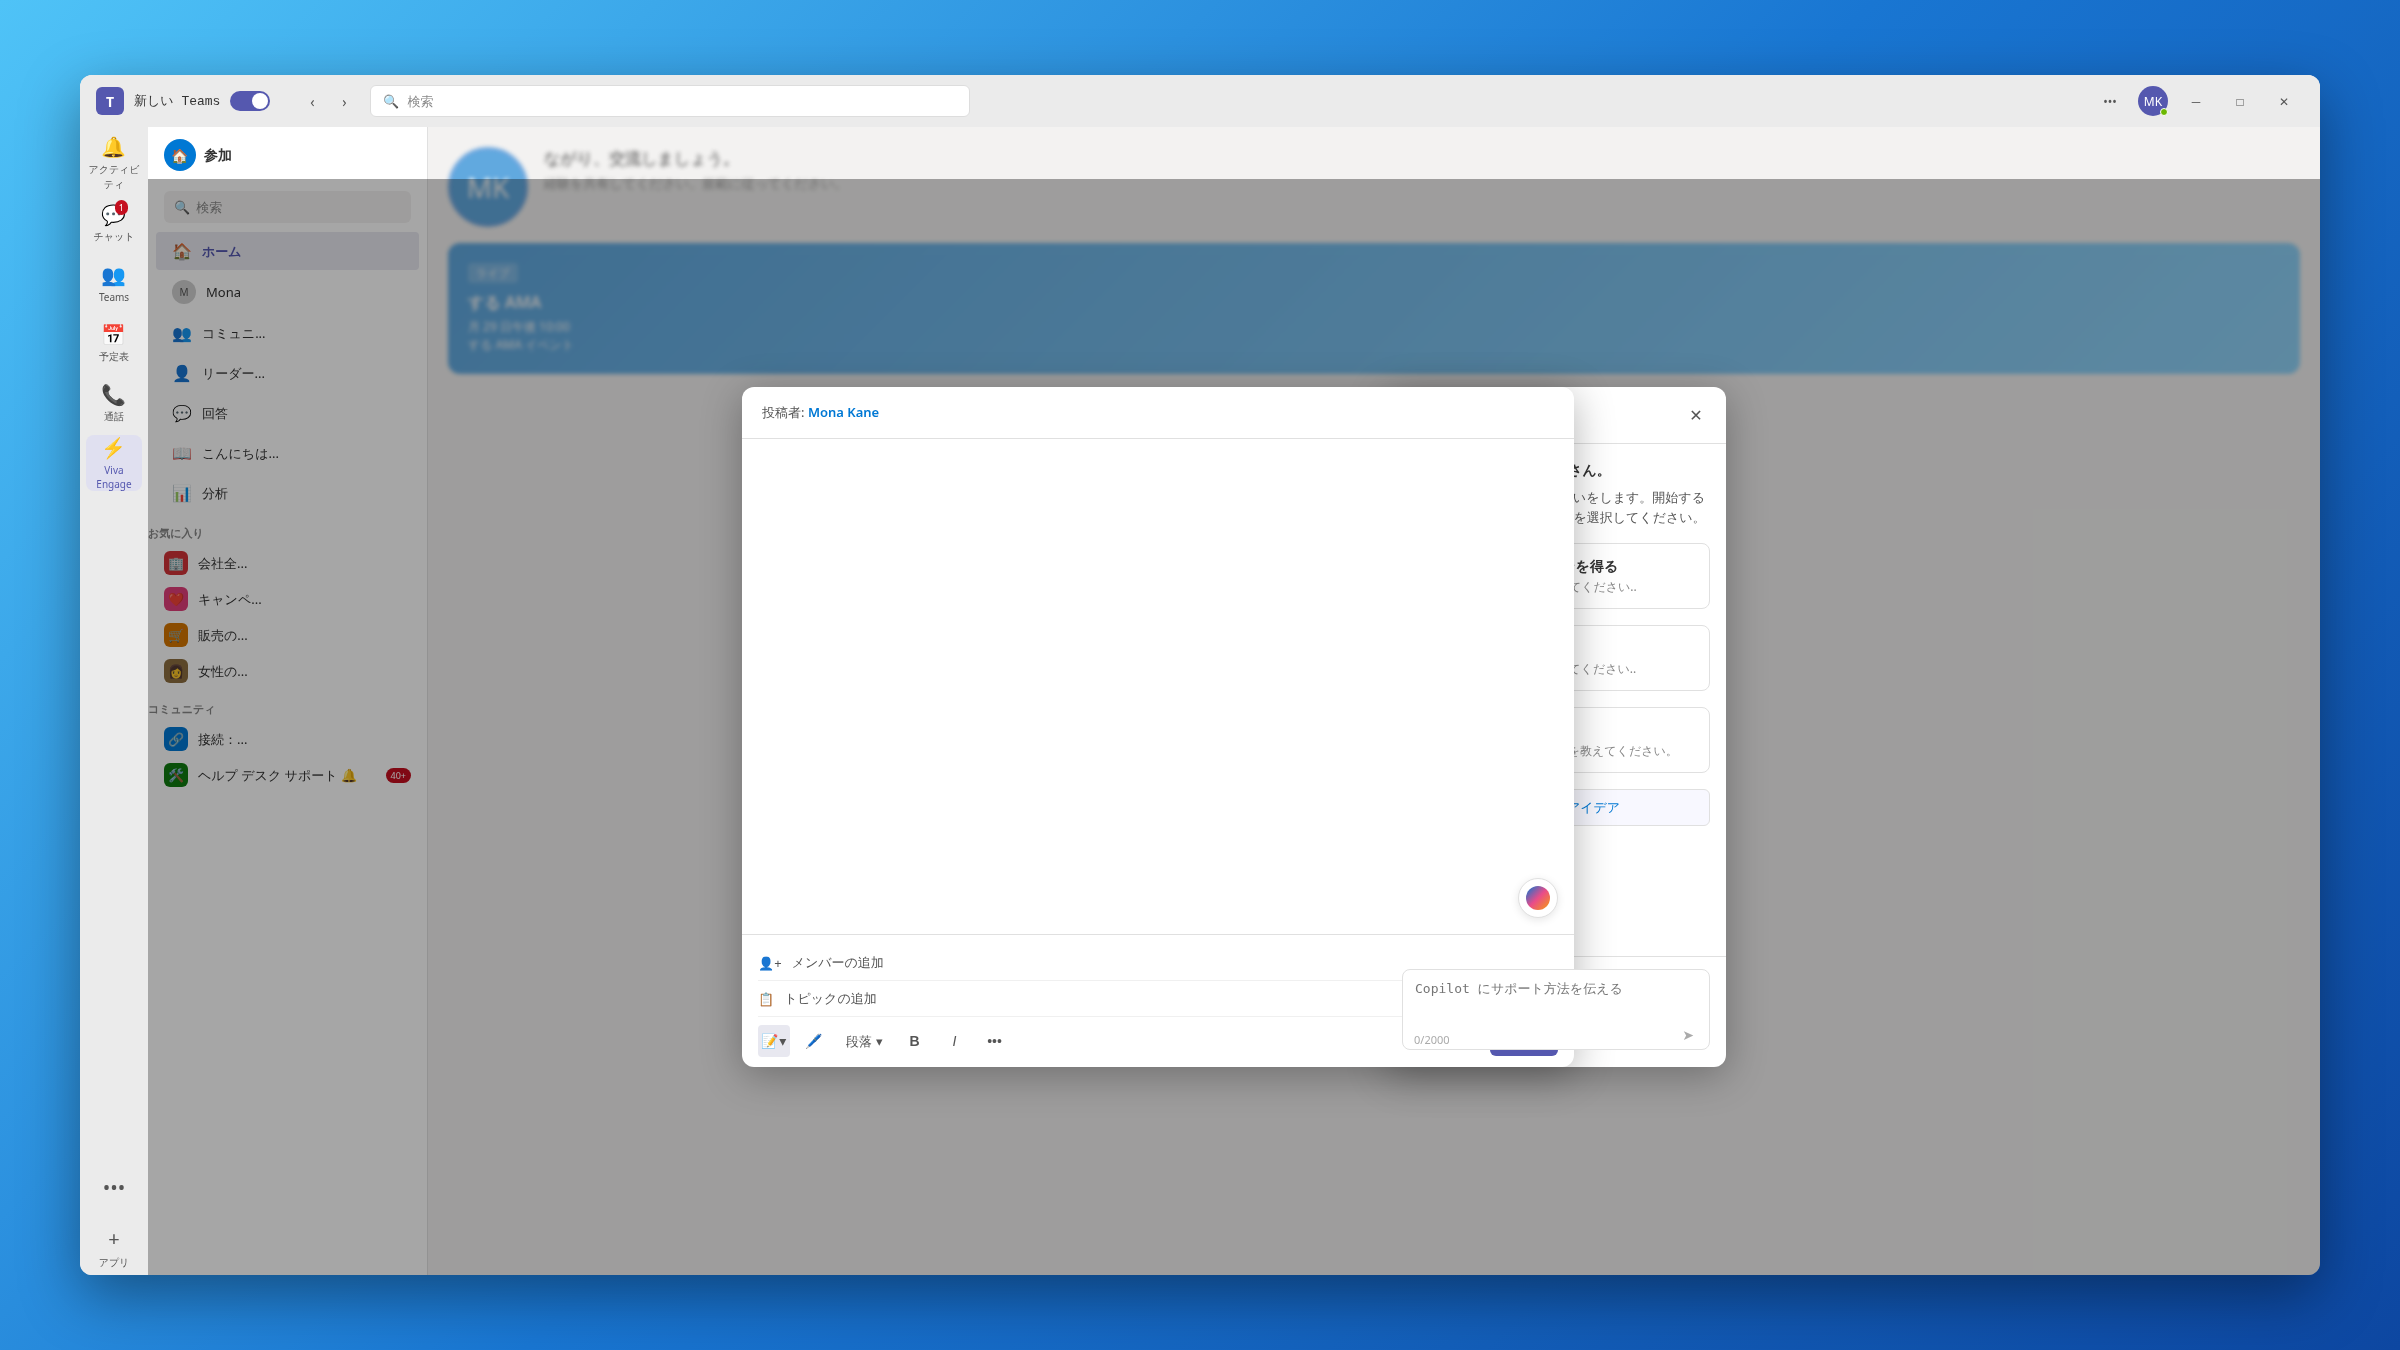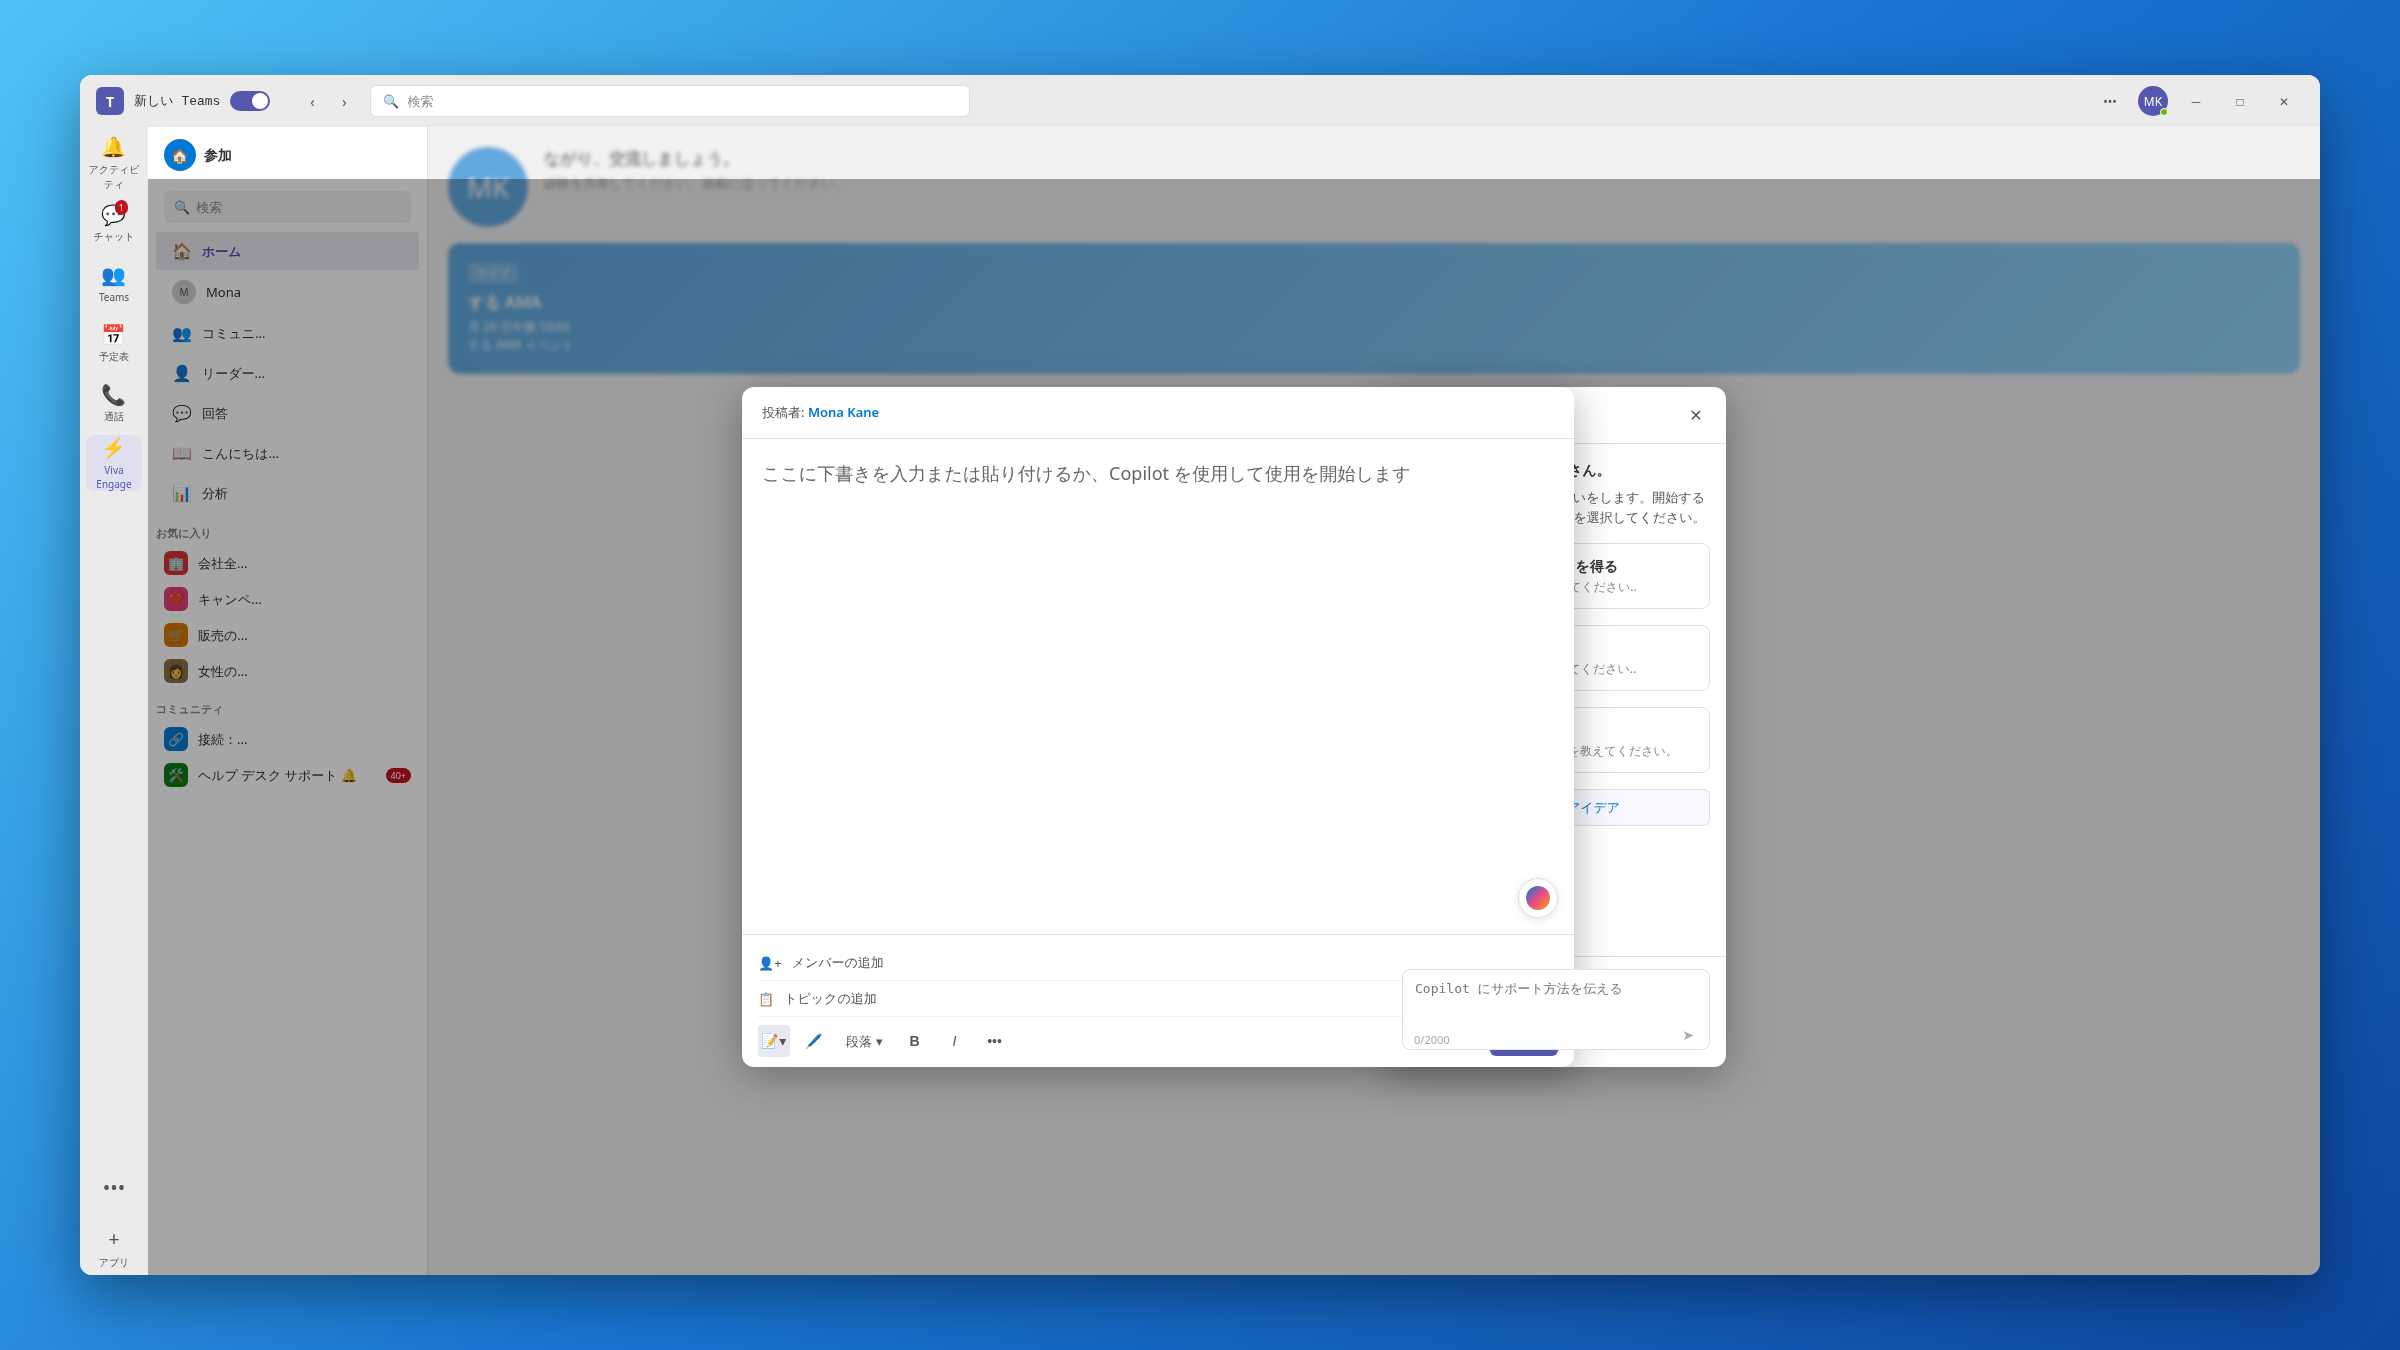--- a/index.html
+++ b/index.html
@@ -280,21 +280,21 @@
       display: flex;
       align-items: center;
       justify-content: center;
       font-size: 10px;
       color: #555;
     }
     .section-label {
       font-size: 11px;
       font-weight: 600;
       color: #888;
-      padding: 12px 8px 4px;
+      padding: 12px 0 4px;
       text-transform: none;
     }
     .fav-item {
       display: flex;
       align-items: center;
       gap: 10px;
       padding: 6px 16px;
       cursor: pointer;
       font-size: 13px;
       color: #333;
@@ -782,21 +782,20 @@
 
     <div class="modal-container">
       <div class="modals-wrapper">
 
         <div class="post-modal">
           <div class="modal-header">
             <span>投稿者:</span>
             <span class="author-name">Mona Kane</span>
           </div>
           <div class="modal-body">
-            <div class="placeholder-text">ここに下書きを入力または貼り付けるか、Copilot を使用して使用を開始します</div>
             <div class="copilot-fab">
               <div class="copilot-icon-mini"></div>
             </div>
           </div>
           <div class="modal-footer">
             <div class="add-member-row">
               <span>👤+</span>
               <span>メンバーの追加</span>
             </div>
             <div class="add-topic-row">

